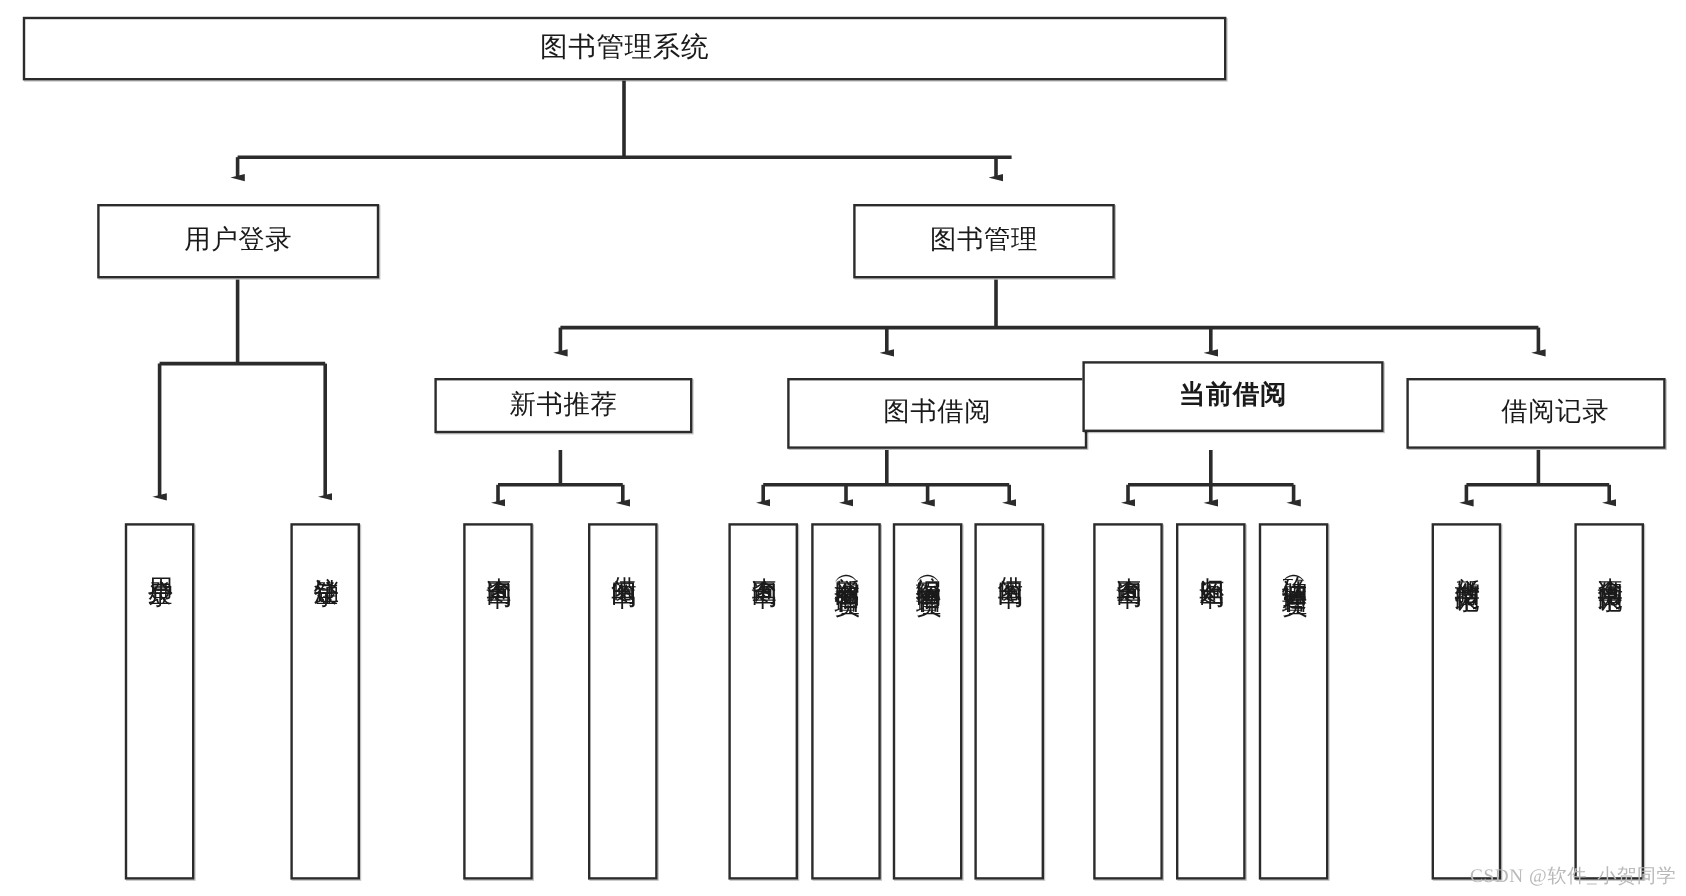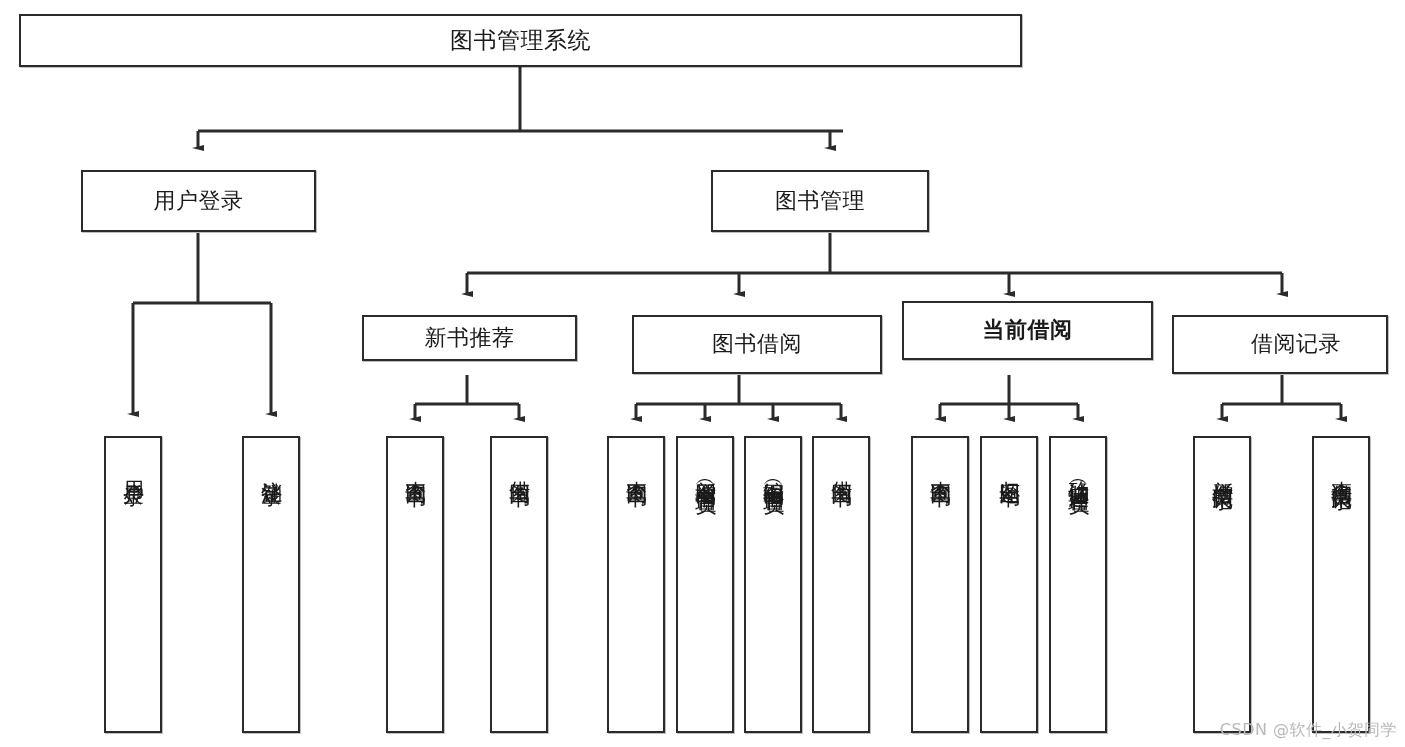--- a/index.html
+++ b/index.html
@@ -72,20 +72,21 @@
   }
   #watermark {
     position: absolute;
     right: 8px;
     bottom: 6px;
     font-size: 16px;
     color: #b9b9b9;
     letter-spacing: 0.5px;
     white-space: nowrap;
     user-select: none;
+    font-family: Liberation Serif, serif;
   }
 </style>
 </head>
 <body>
 
 <div id="diagram-root">
 
   <svg id="edge-layer" viewBox="0 0 1405 747" width="1405" height="747">
     <defs>
       <marker id="arrowhead" markerWidth="10" markerHeight="12" refX="3" refY="6" orient="auto" markerUnits="userSpaceOnUse">
@@ -143,21 +144,21 @@
   <div class="node horizontal" style="left:81px; top:170px; width:235px; height:62px;">
     <span class="node-label">用户登录</span>
   </div>
   <div class="node horizontal" style="left:711px; top:170px; width:218px; height:62px;">
     <span class="node-label">图书管理</span>
   </div>
 
   <div class="node horizontal" style="left:362px; top:315px; width:215px; height:46px;">
     <span class="node-label">新书推荐</span>
   </div>
-  <div class="node horizontal" style="left:632px; top:315px; width:250px; height:59px;">
+  <div class="node horizontal" style="left:656px; top:315px; width:250px; height:59px;">
     <span class="node-label">图书借阅</span>
   </div>
   <div class="node horizontal" style="left:902px; top:301px; width:251px; height:59px;font-weight:bold;">
     <span class="node-label">当前借阅</span>
   </div>
   <div class="node horizontal" style="left:1172px; top:315px; width:216px; height:59px;padding-left:32px;">
     <span class="node-label">借阅记录</span>
   </div>
 
   <div class="node leaf" style="left:104px; top:436px; width:58px; height:297px;">

